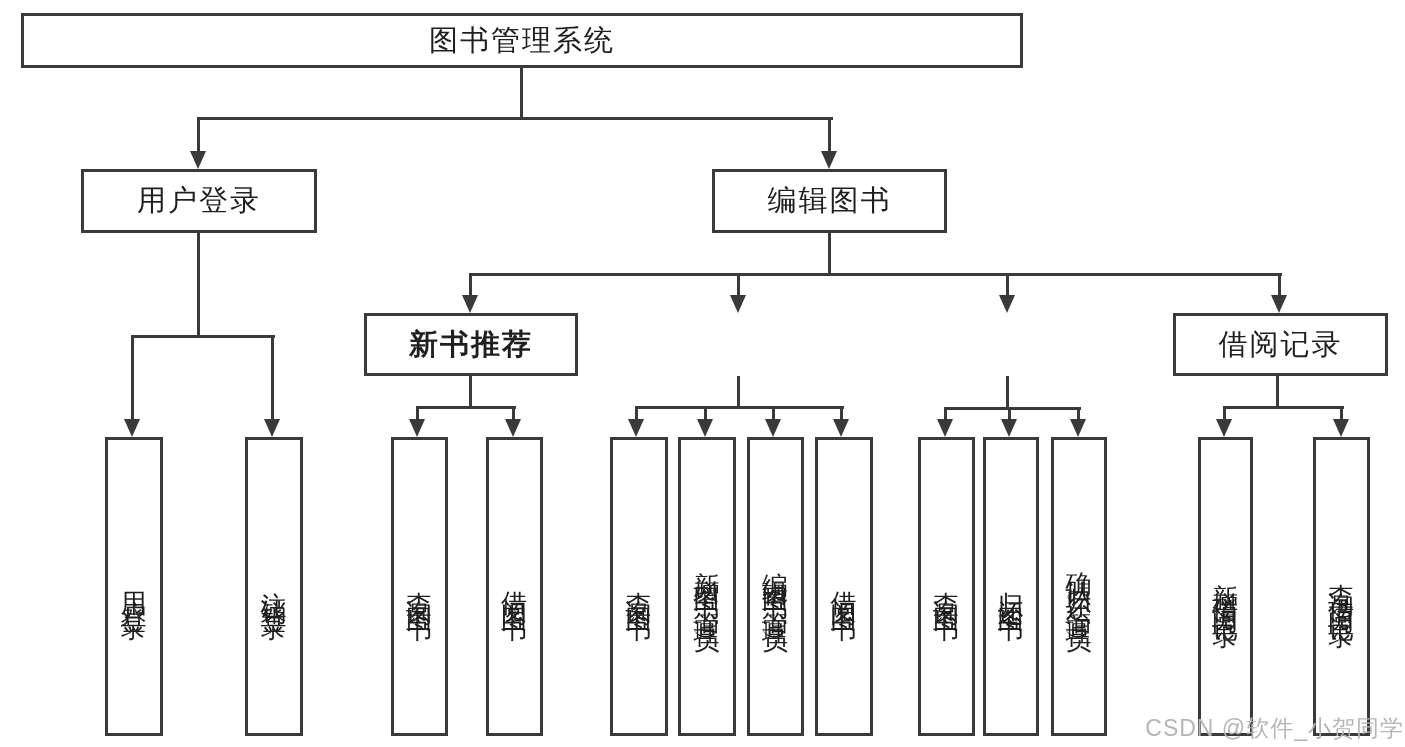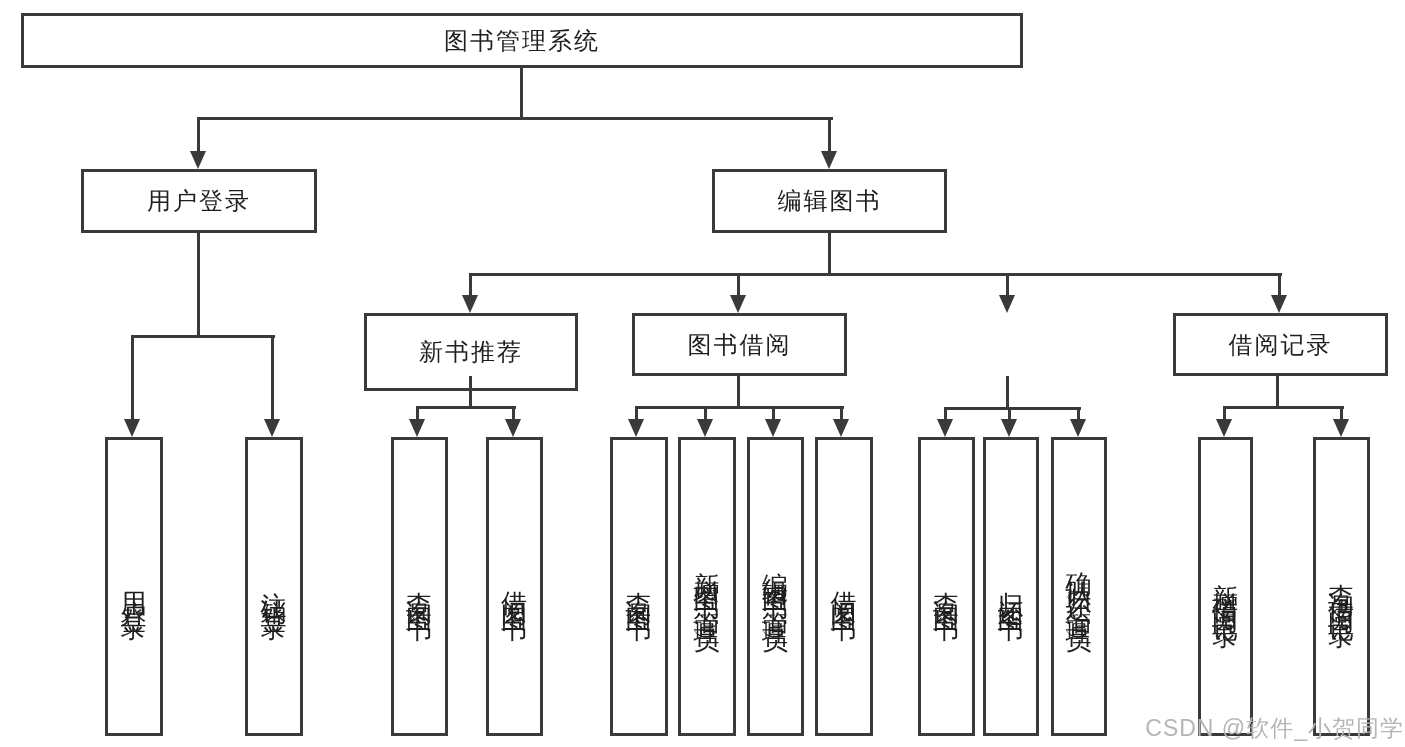--- a/index.html
+++ b/index.html
@@ -11,21 +11,21 @@
   html,body{margin:0;padding:0;background:var(--bg);}
   .stage{
     position:relative;width:1405px;height:747px;background:var(--bg);
     font-family:"Liberation Sans","DejaVu Sans",sans-serif;
     overflow:hidden;
   }
   .node{
     position:absolute;box-sizing:border-box;
     border:3px solid var(--line);background:var(--bg);
     display:flex;align-items:center;justify-content:center;
-    color:var(--ink);font-size:24px;letter-spacing:2px;white-space:nowrap;
+    color:var(--ink);font-size:29px;letter-spacing:2px;white-space:nowrap;
   }
   .vnode{
     writing-mode:vertical-rl;text-orientation:mixed;
     font-size:26px;letter-spacing:8px;line-height:1;white-space:normal;
   }
   .vl{position:absolute;width:3px;background:var(--line);}
   .hl{position:absolute;height:3px;background:var(--line);}
   .ar{
     position:absolute;width:0;height:0;
     border-left:8px solid transparent;border-right:8px solid transparent;
@@ -64,22 +64,21 @@
   <div class="hl" style="left:469px;top:273px;width:813px;"></div>
   <div class="vl" style="left:469px;top:276px;height:21px;"></div>
   <div class="ar" style="left:462px;top:295px;"></div>
   <div class="vl" style="left:737px;top:276px;height:21px;"></div>
   <div class="ar" style="left:730px;top:295px;"></div>
   <div class="vl" style="left:1006px;top:276px;height:21px;"></div>
   <div class="ar" style="left:999px;top:295px;"></div>
   <div class="vl" style="left:1278px;top:276px;height:21px;"></div>
   <div class="ar" style="left:1271px;top:295px;"></div>
 
-  <div class="node" style="left:364px;top:313px;width:214px;height:78px;">新书推荐</div>
-  <div class="node" style="left:632px;top:313px;width:215px;height:63px;">图书借阅</div>
+  <div class="node" style="left:364px;top:313px;width:214px;height:63px;font-weight:bold;">新书推荐</div>
   <div class="node" style="left:1173px;top:313px;width:215px;height:63px;">借阅记录</div>
 
   <div class="vl" style="left:469px;top:376px;height:33px;"></div>
   <div class="hl" style="left:416px;top:406px;width:100px;"></div>
   <div class="vl" style="left:416px;top:409px;height:12px;"></div>
   <div class="ar" style="left:409px;top:419px;"></div>
   <div class="vl" style="left:512px;top:409px;height:12px;"></div>
   <div class="ar" style="left:505px;top:419px;"></div>
 
   <div class="vl" style="left:737px;top:376px;height:33px;"></div>

